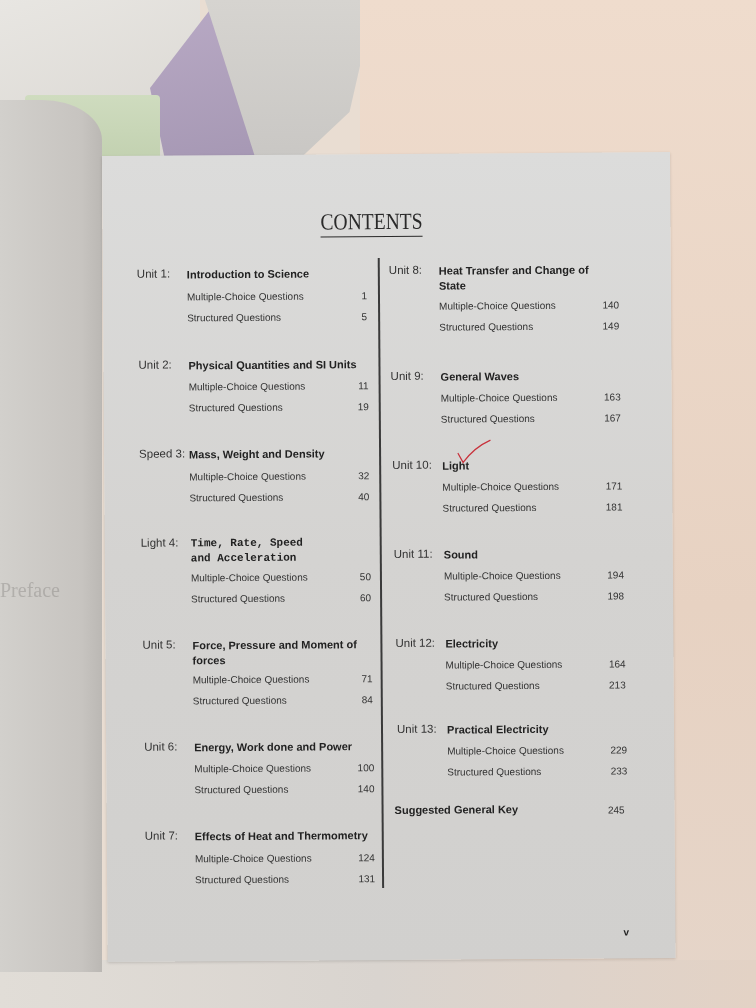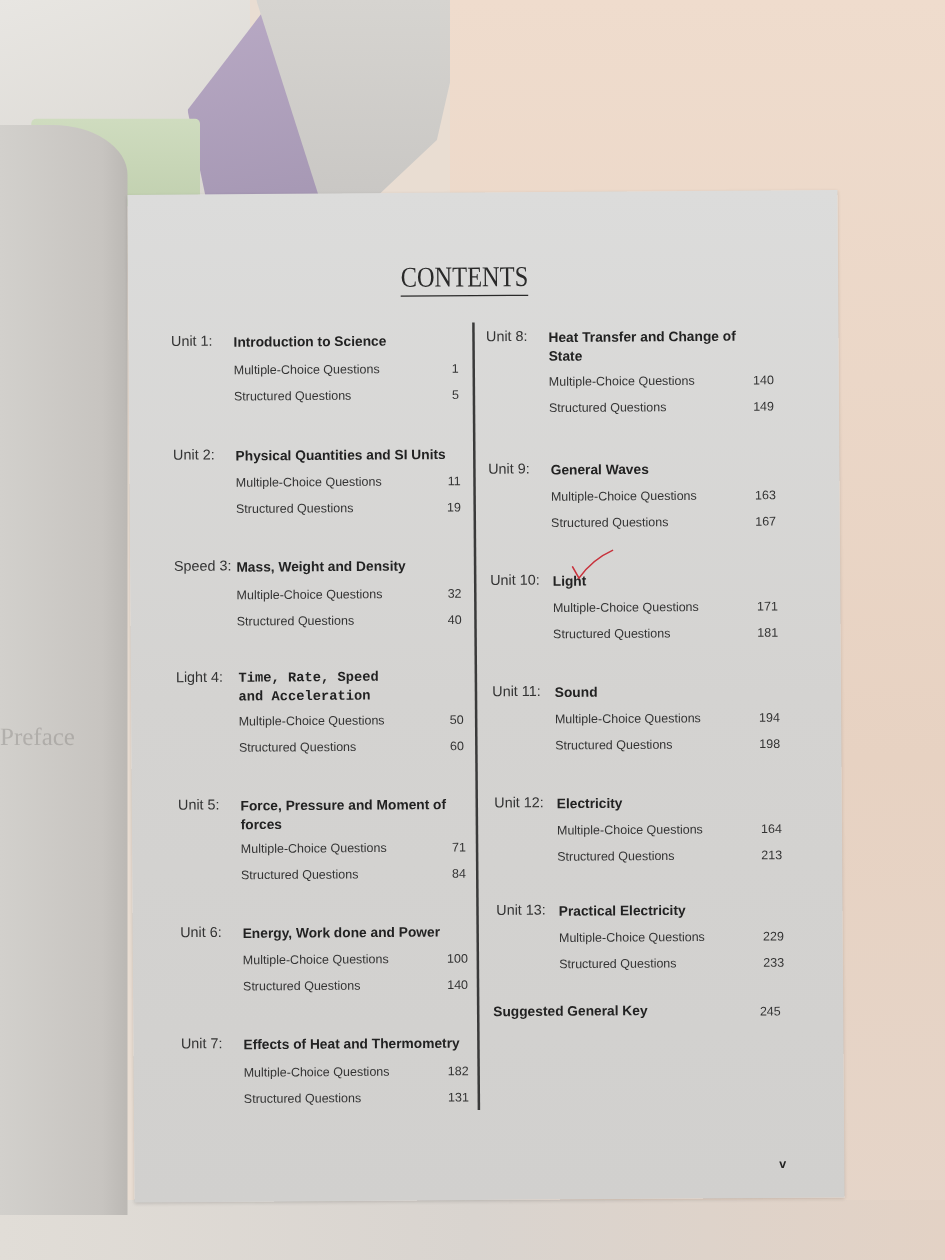--- a/index.html
+++ b/index.html
@@ -113,21 +113,21 @@
   <div class="unit" style="left:38px;top:585px;">
     <span class="unit-label">Unit 6:</span>
     <span class="unit-title">Energy, Work done and Power</span>
     <div class="row" style="top:23px;"><span>Multiple-Choice Questions</span><span class="pg">100</span></div>
     <div class="row" style="top:44px;"><span>Structured Questions</span><span class="pg">140</span></div>
   </div>
 
   <div class="unit" style="left:38px;top:674px;">
     <span class="unit-label">Unit 7:</span>
     <span class="unit-title">Effects of Heat and Thermometry</span>
-    <div class="row" style="top:24px;"><span>Multiple-Choice Questions</span><span class="pg">182</span></div>
+    <div class="row" style="top:24px;"><span>Multiple-Choice Questions</span><span class="pg">124</span></div>
     <div class="row" style="top:45px;"><span>Structured Questions</span><span class="pg">131</span></div>
   </div>
 
   <div class="unit" style="left:286px;top:110px;">
     <span class="unit-label">Unit 8:</span>
     <span class="unit-title" style="width:160px;">Heat Transfer and Change of State</span>
     <div class="row" style="top:37px;"><span>Multiple-Choice Questions</span><span class="pg">140</span></div>
     <div class="row" style="top:58px;"><span>Structured Questions</span><span class="pg">149</span></div>
   </div>
 

